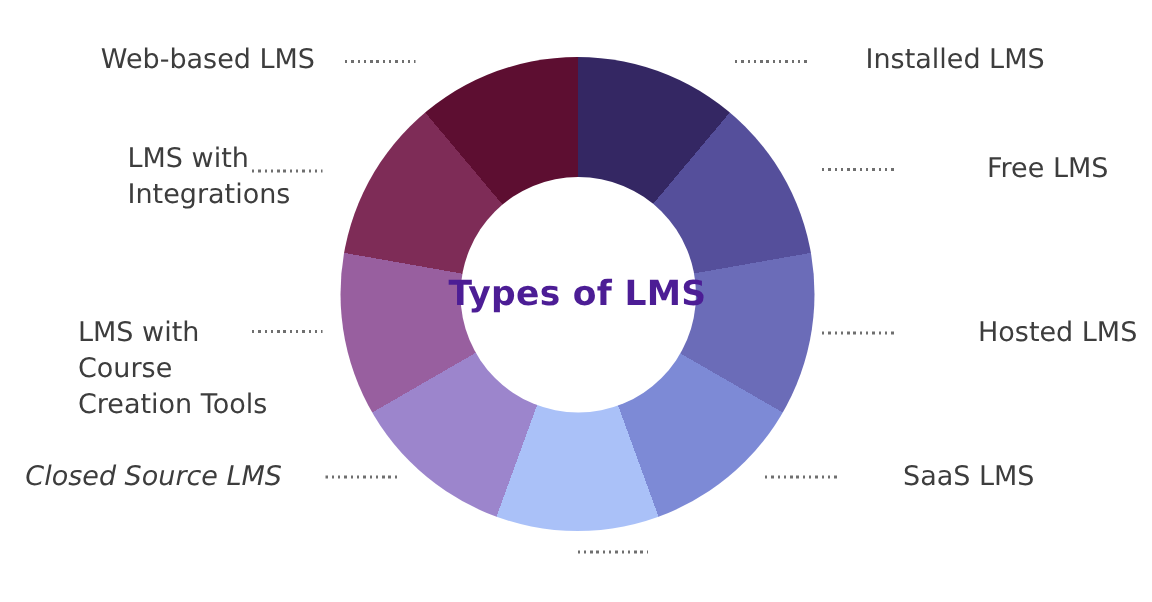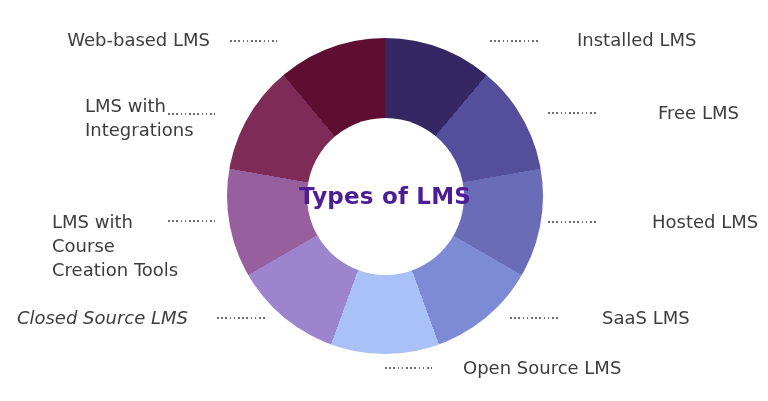--- a/index.html
+++ b/index.html
@@ -106,19 +106,18 @@
   <div class="leader" id="line-open"></div>
   <div class="leader" id="line-closed"></div>
   <div class="leader" id="line-course"></div>
   <div class="leader" id="line-integrations"></div>
   <div class="leader" id="line-web"></div>
 
   <div class="callout" id="lab-installed">Installed LMS</div>
   <div class="callout" id="lab-free">Free LMS</div>
   <div class="callout" id="lab-hosted">Hosted LMS</div>
   <div class="callout" id="lab-saas">SaaS LMS</div>
-  <div class="callout" id="lab-open">Open Source LMS</div>
   <div class="callout" id="lab-closed">Closed Source LMS</div>
   <div class="callout two-line" id="lab-course">LMS with Course Creation Tools</div>
   <div class="callout two-line" id="lab-integrations">LMS with Integrations</div>
   <div class="callout" id="lab-web">Web-based LMS</div>
 
 </div>
 
 </body></html>

